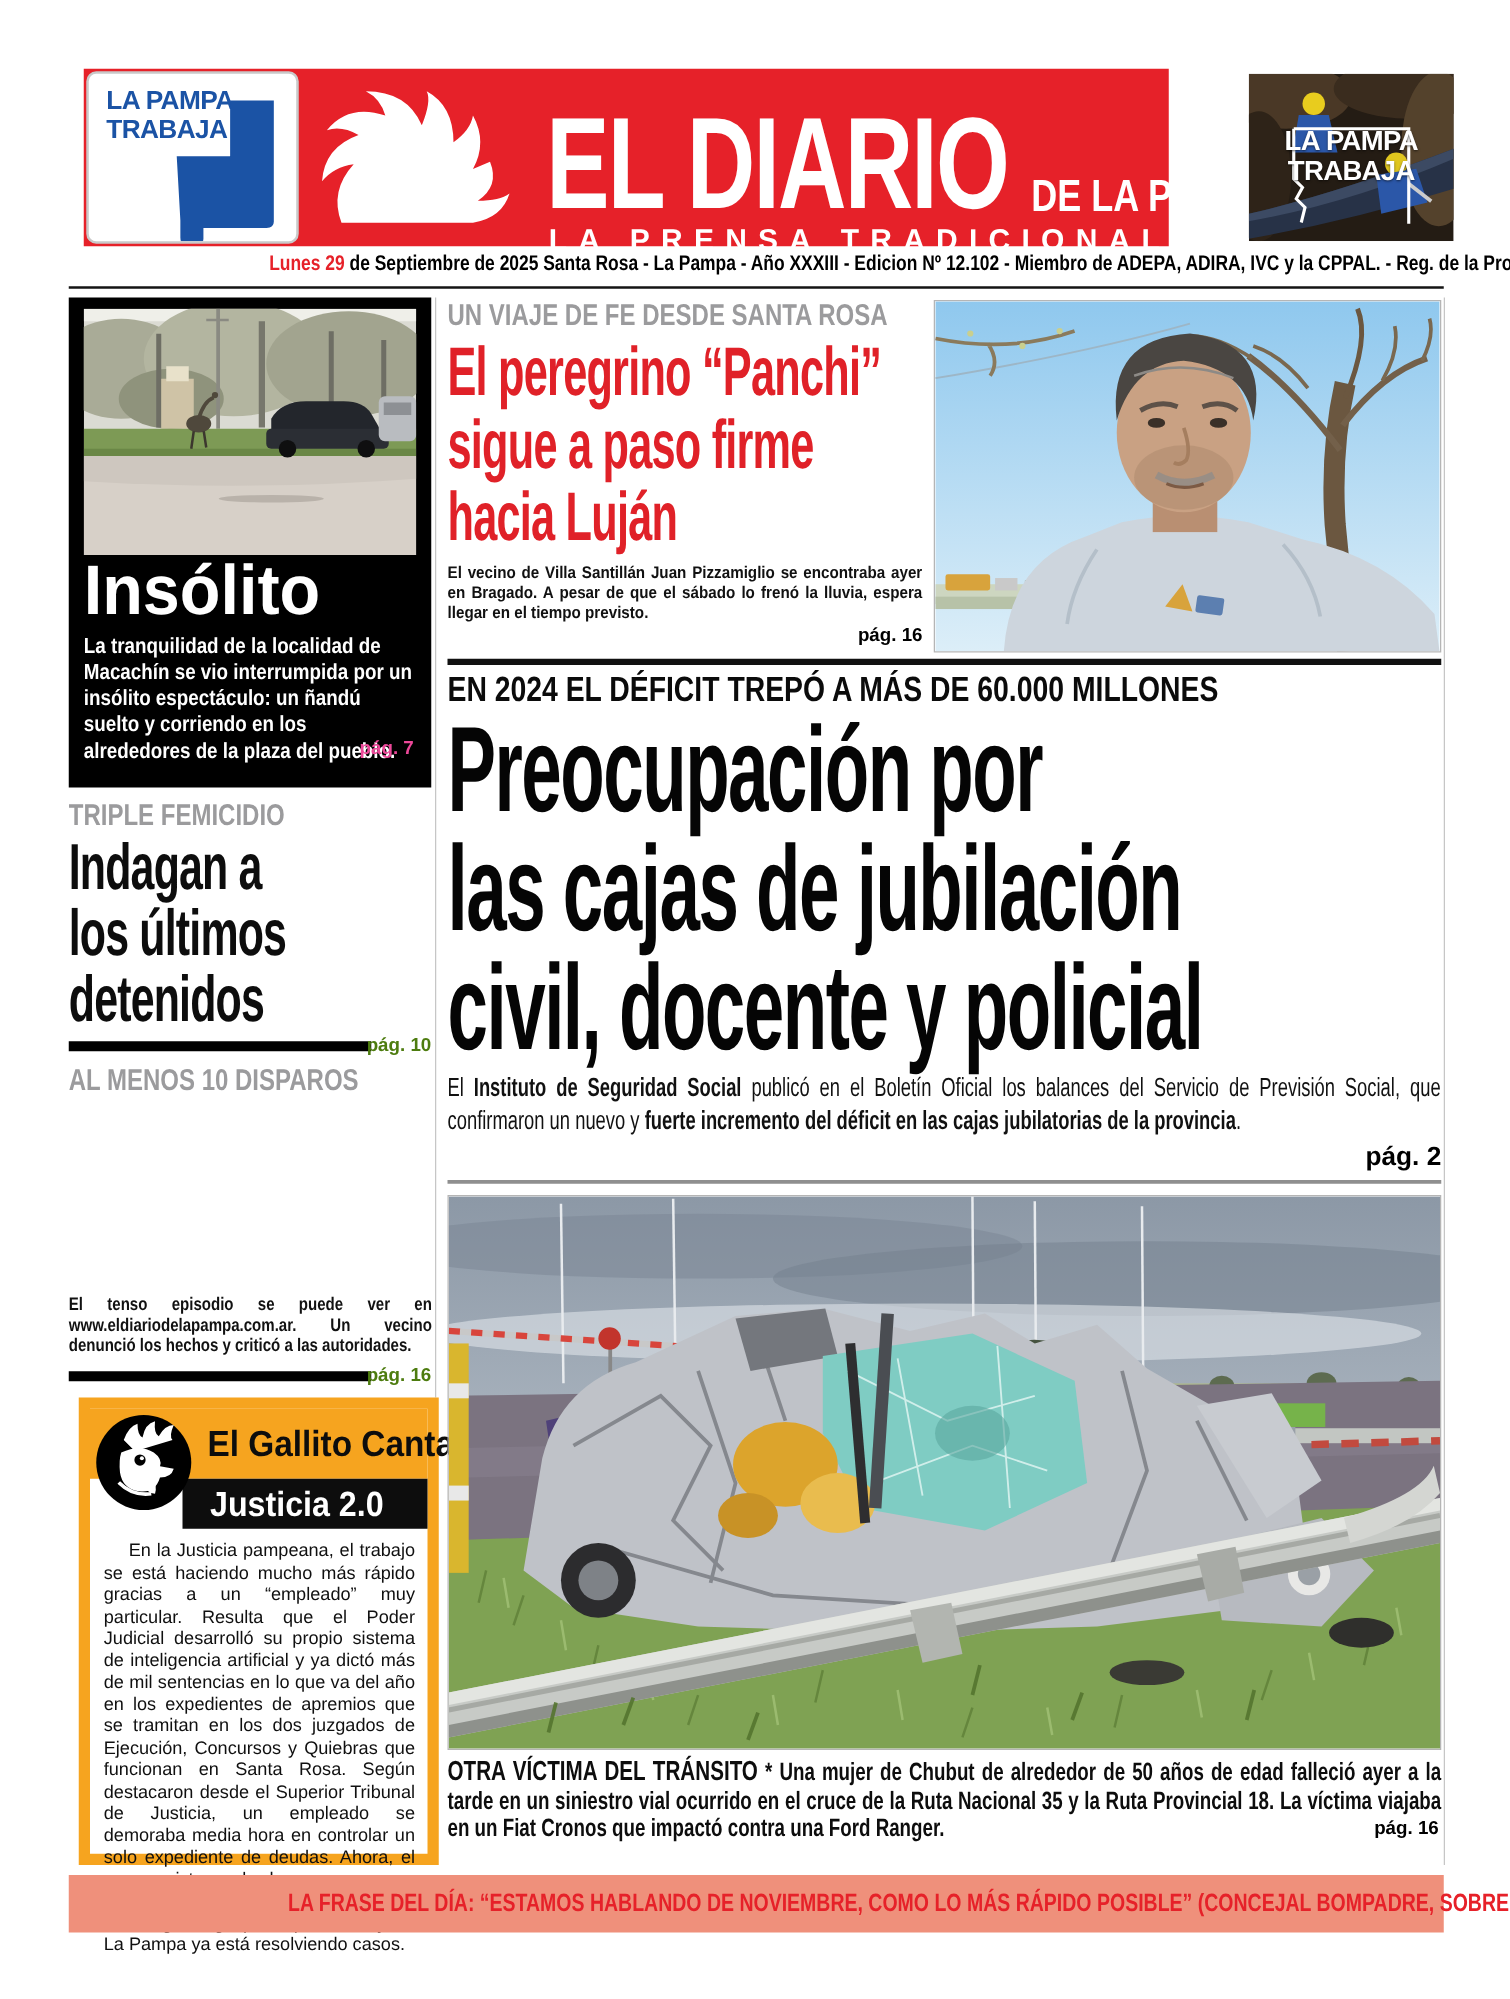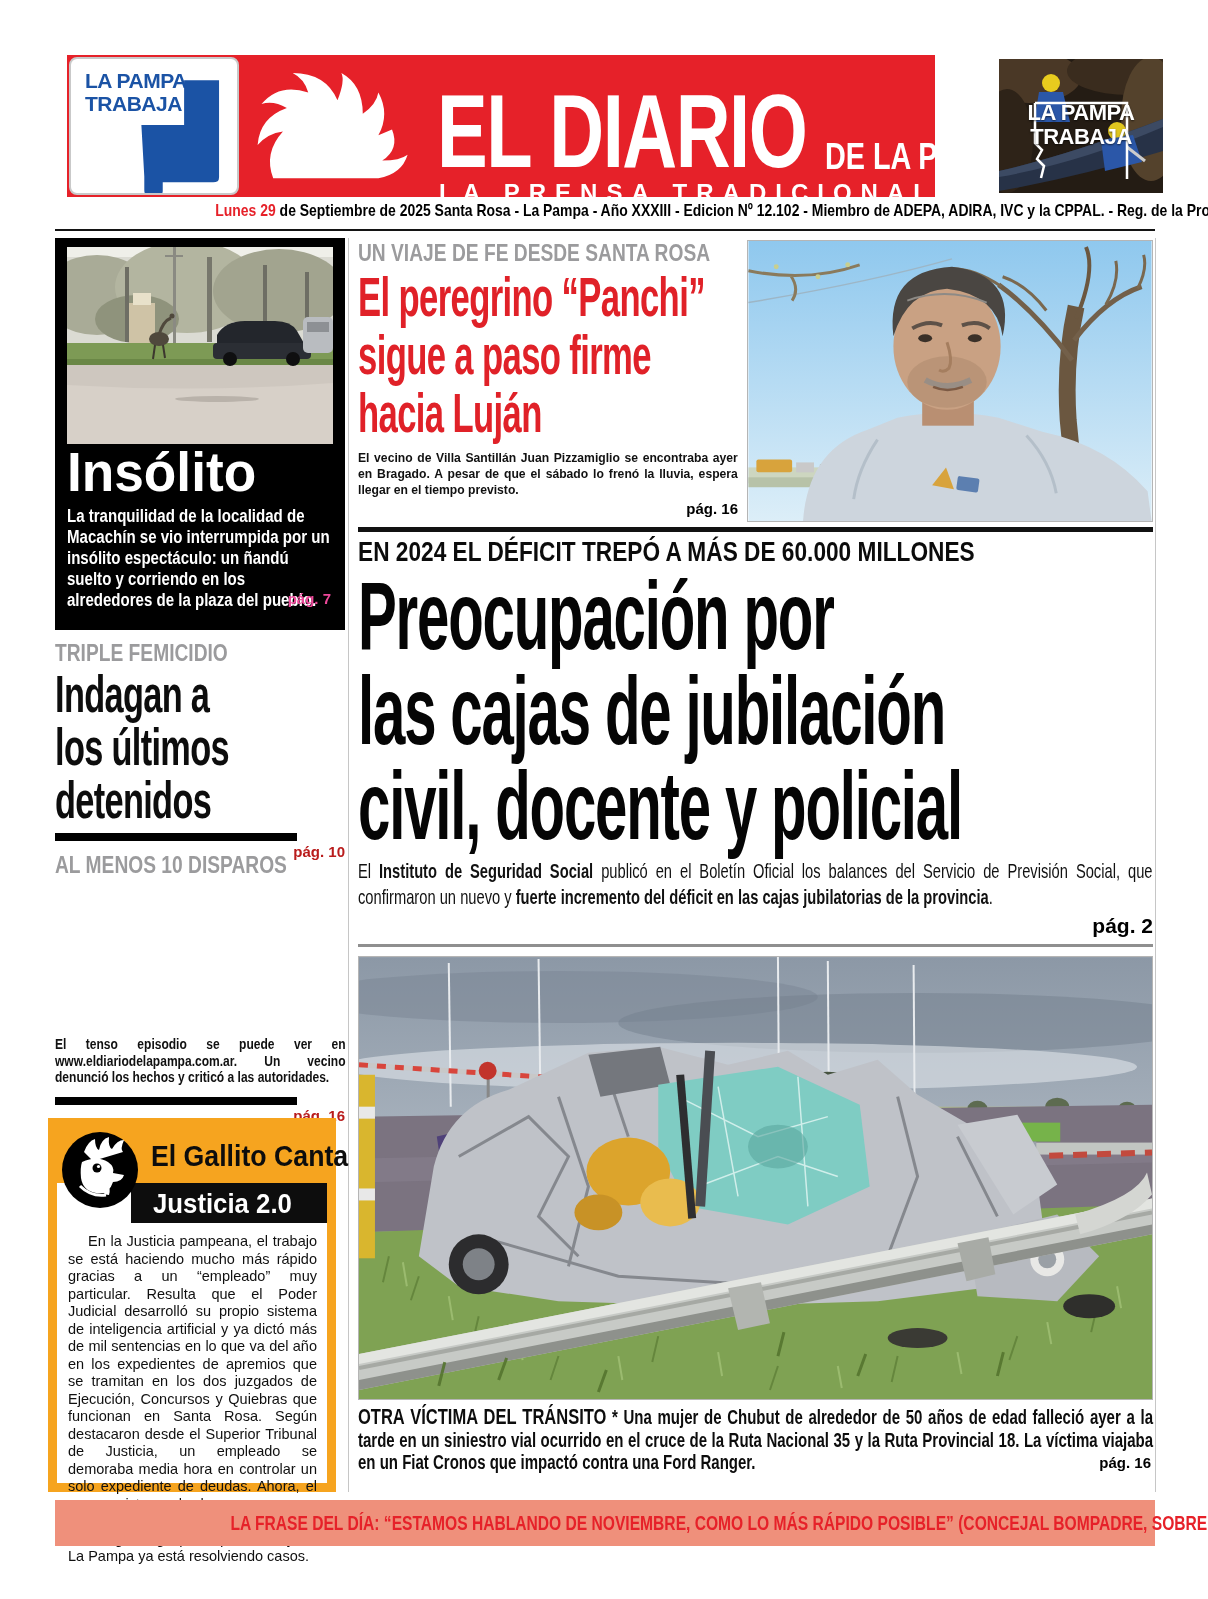--- a/index.html
+++ b/index.html
@@ -28,24 +28,24 @@
   
   .insolito{left:55px;top:238px;width:290px;height:392px;background:#000;}
   .ins-img{left:12px;top:9px;width:266px;height:197px;}
   .ins-h{left:12px;top:206px;color:#fff;font-size:56px;line-height:56px;font-weight:bold;transform:scaleX(.95);}
   .ins-body{left:12px;top:268px;width:310px;color:#fff;font-size:17.5px;line-height:21px;font-weight:bold;transform:scaleX(.86);}
   .ins-pag{right:14px;top:352px;color:#ec4899;font-size:15px;font-weight:bold;}
   .kicker{color:#9b9b9d;font-size:24px;line-height:26px;font-weight:bold;transform:scaleX(.8);}
   .lhead{font-size:52px;line-height:53px;font-weight:bold;color:#0d0d0d;letter-spacing:-1px;transform:scaleX(.66);}
   .rulerow{left:55px;width:290px;height:18px;}
   .rulerow .bar{position:absolute;left:0;top:5px;width:242px;height:8px;background:#000;}
-  .rulerow .pg{position:absolute;right:0;top:15px;font-size:15px;font-weight:bold;color:#b91c1c;margin-left:16px;}
+  .rulerow .pg{position:absolute;right:0;top:0;font-size:15px;font-weight:bold;color:#4d7c0f;margin-left:16px;}
   .lbody{left:55px;width:350px;font-size:14.5px;line-height:16.5px;font-weight:bold;color:#111;transform:scaleX(.83);}
   
-  .gallito{left:48px;top:1118px;width:288px;height:374px;background:#fff;border:9px solid #f6a41f;box-sizing:border-box;}
+  .gallito{left:63px;top:1118px;width:288px;height:374px;background:#fff;border:9px solid #f6a41f;box-sizing:border-box;}
   .g-head{left:0;top:0;width:270px;height:56px;background:#f6a41f;}
   .g-bar{left:74px;top:56px;width:196px;height:40px;background:#0d0d0d;}
   .g-circle{left:3px;top:3px;width:80px;height:80px;}
   .g-title{left:94px;top:13px;font-size:29px;font-weight:bold;color:#0d0d0d;transform:scaleX(.92);white-space:nowrap;}
   .g-sub{left:96px;top:61px;font-size:28px;font-weight:bold;color:#fff;transform:scaleX(.92);white-space:nowrap;}
   .g-body{left:11px;top:106px;width:249px;font-size:14.5px;line-height:17.5px;color:#101010;text-align:justify;text-indent:20px;}
   
   .p-kicker{left:358px;top:240px;}
   .rhead{font-size:55px;line-height:58px;font-weight:bold;color:#e02128;letter-spacing:-1px;transform:scaleX(.63);}
   .p-body{left:358px;top:450px;width:422px;font-size:13.5px;line-height:16px;font-weight:bold;color:#111;transform:scaleX(.9);}

